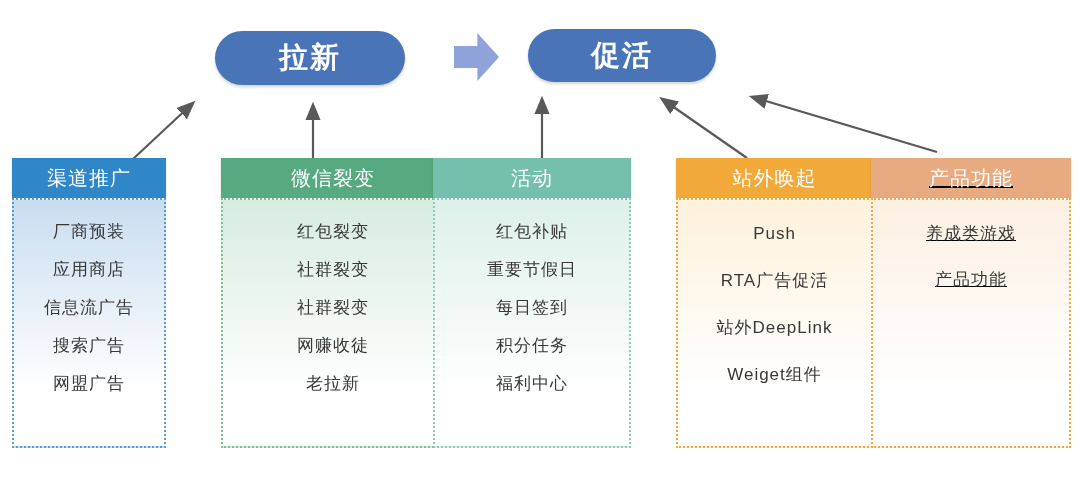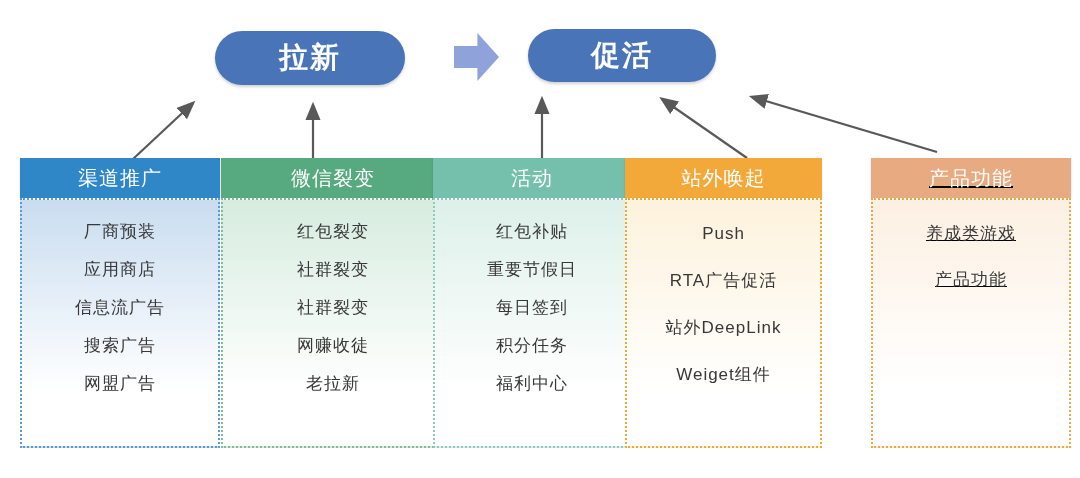--- a/index.html
+++ b/index.html
@@ -30,24 +30,24 @@
 
   
   .column{position:absolute;top:158px;}
   .col-header{height:40px;display:flex;align-items:center;justify-content:center;
     background:var(--hdr,#888);color:#ffffff;font-size:20px;letter-spacing:1px;
     box-shadow:0 1px 2px rgba(0,0,0,.15);}
   .col-body{height:250px;border:2px dotted var(--bd,#999);
     background:linear-gradient(to bottom,var(--bgtop,#eee) 0%,rgba(255,255,255,.97) 78%);
     padding-top:20px;text-align:center;}
   .col-item{font-size:17px;color:#383838;letter-spacing:1px;margin-bottom:15px;line-height:23px;text-align:center;}
-  .column.c0{left:12px;width:200px;margin-left:8px;}
+  .column.c0{left:12px;width:154px;}
   .column.c1{left:221px;width:224px;}
   .column.c2{left:433px;width:198px;}
-  .column.c3{left:625px;width:197px;}
+  .column.c3{left:676px;width:197px;}
   .column.c4{left:871px;width:200px;text-decoration:underline;}
   .column.c3 .col-item{margin-bottom:24px;margin-top:0;}
   .column.c3 .col-body{padding-top:22px;}
   .column.c4 .col-item{margin-bottom:23px;}
   .column.c4 .col-body{padding-top:22px;}
 </style>
 </head>
 <body>
 
 <div class="stage" style="--pill: #4a74b8; --blockarrow: #8fa3da; --line: #595959;">

